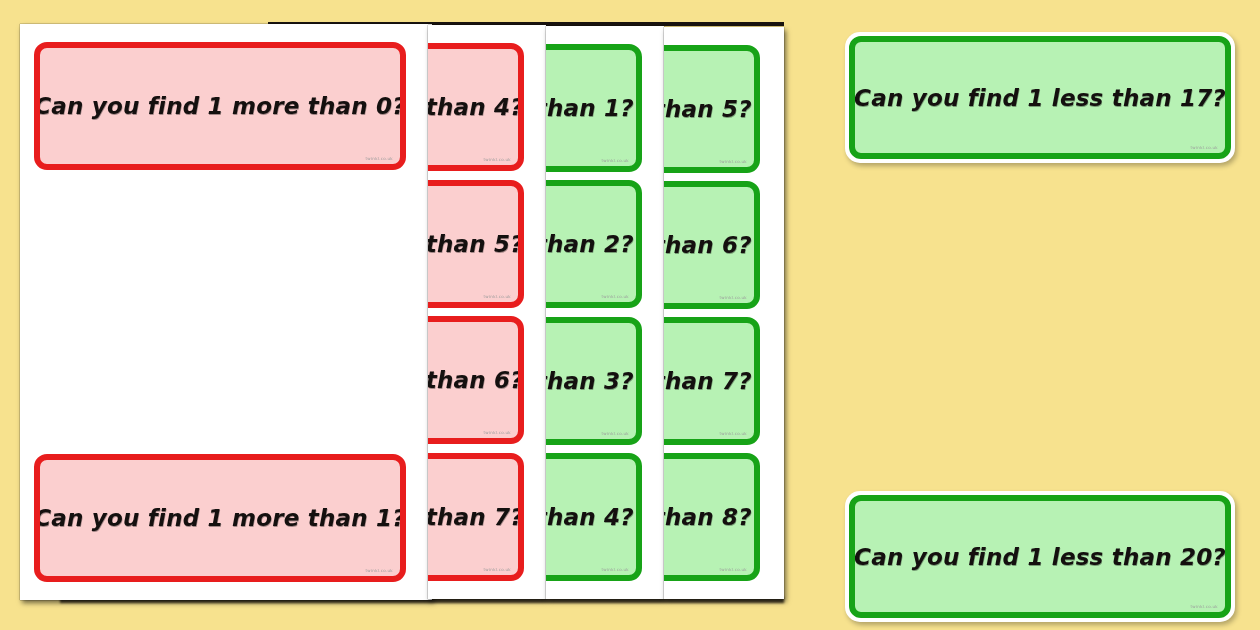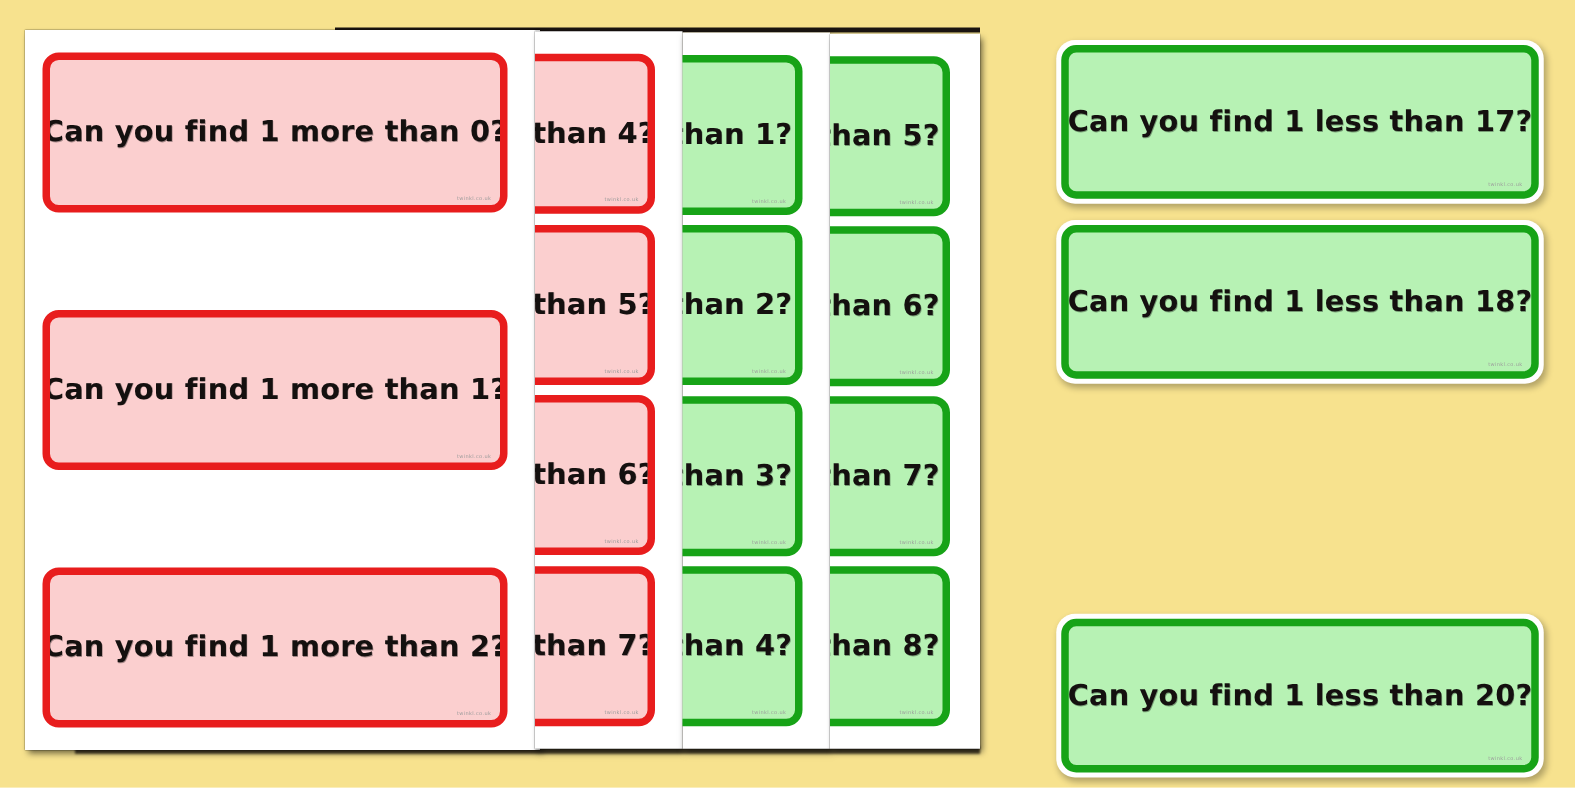--- a/index.html
+++ b/index.html
@@ -56,20 +56,21 @@
     border: 6px solid #17a317;
   }
   .card-text {
     font-family: "DejaVu Sans", sans-serif;
     font-weight: bold;
     font-size: 23px;
     color: #14100f;
     white-space: nowrap;
     letter-spacing: 0.2px;
     text-shadow: 0.5px 0.5px 0 rgba(0,0,0,0.35);
+    font-style: italic;
   }
   .watermark {
     position: absolute;
     right: 7px;
     bottom: 3px;
     font-size: 4px;
     color: #9b9b9b;
     letter-spacing: 0.3px;
     white-space: nowrap;
   }
@@ -114,24 +115,20 @@
   <div class="sheet" style="left:20px; top:24px; width:412px; height:576px;">
     <div class="sheet-inner" style="left:0px;">
       <div class="card red">
         <span class="card-text">Can you find 1 more than 0?</span>
         <span class="watermark">twinkl.co.uk</span>
       </div>
       <div class="card red">
         <span class="card-text">Can you find 1 more than 1?</span>
         <span class="watermark">twinkl.co.uk</span>
       </div>
-      <div class="card red">
-        <span class="card-text">Can you find 1 more than 2?</span>
-        <span class="watermark">twinkl.co.uk</span>
-      </div>
     </div>
   </div>
 
   <div class="sheet" style="left:428px; top:25px; width:118px; height:574px;">
     <div class="sheet-inner" style="left:-290px;">
       <div class="card red">
         <span class="card-text">Can you find 1 more than 4?</span>
         <span class="watermark">twinkl.co.uk</span>
       </div>
       <div class="card red">
@@ -191,26 +188,20 @@
     </div>
   </div>
 
   <div class="free-card" style="top:32px;">
     <div class="card green">
       <span class="card-text">Can you find 1 less than 17?</span>
       <span class="watermark">twinkl.co.uk</span>
     </div>
   </div>
 
-  <div class="free-card" style="top:176px;">
-    <div class="card green">
-      <span class="card-text">Can you find 1 less than 18?</span>
-      <span class="watermark">twinkl.co.uk</span>
-    </div>
-  </div>
 
 
   <div class="free-card" style="top:491px;">
     <div class="card green">
       <span class="card-text">Can you find 1 less than 20?</span>
       <span class="watermark">twinkl.co.uk</span>
     </div>
   </div>
 
 </div>

